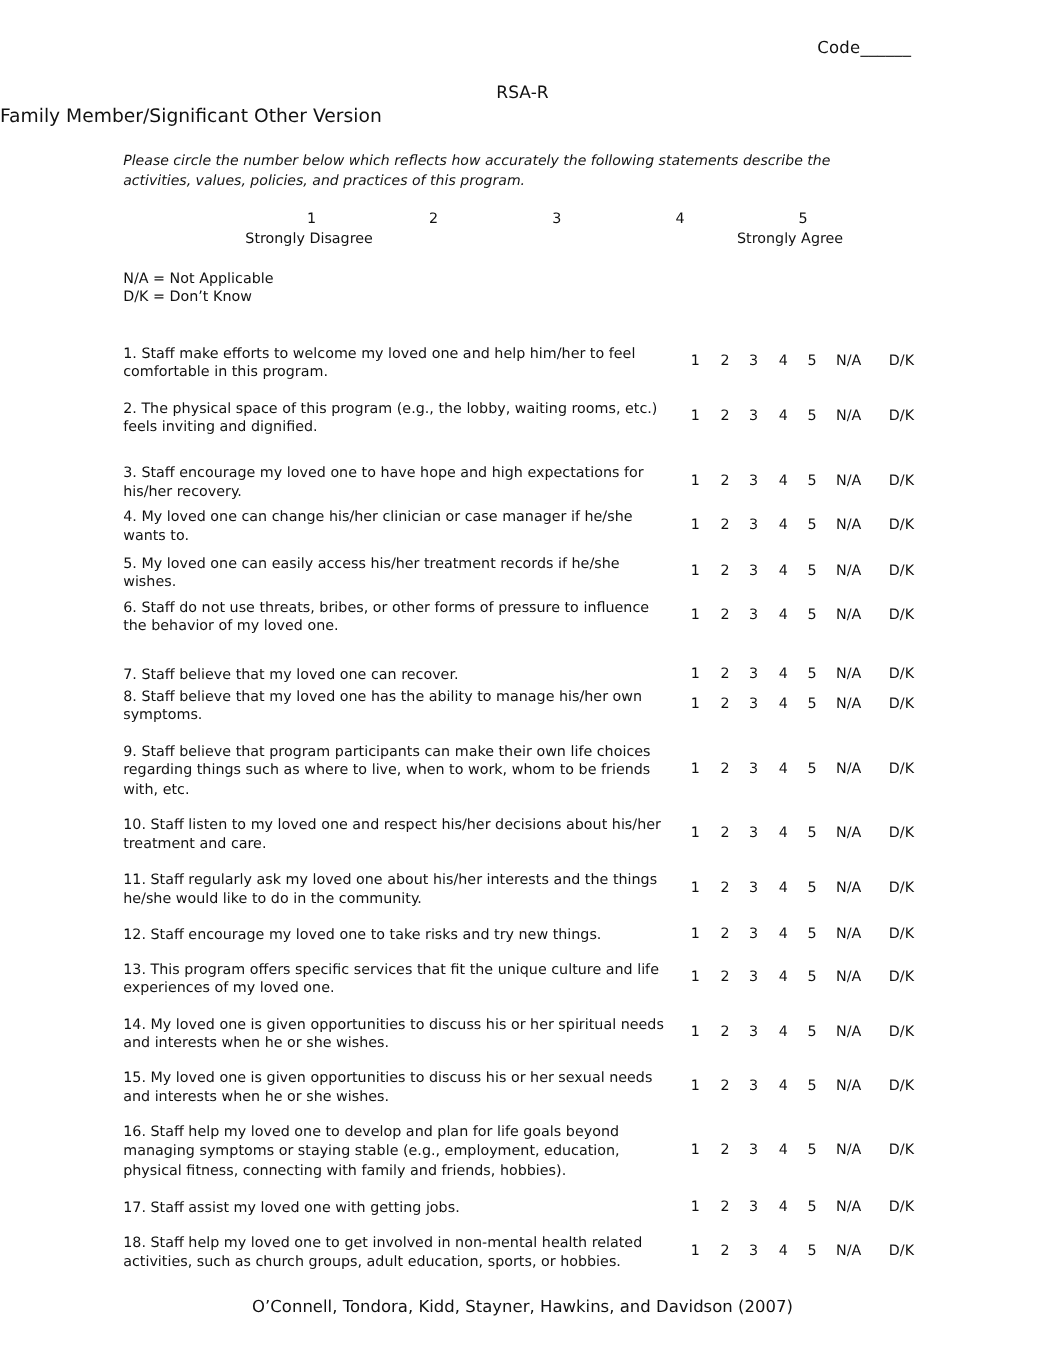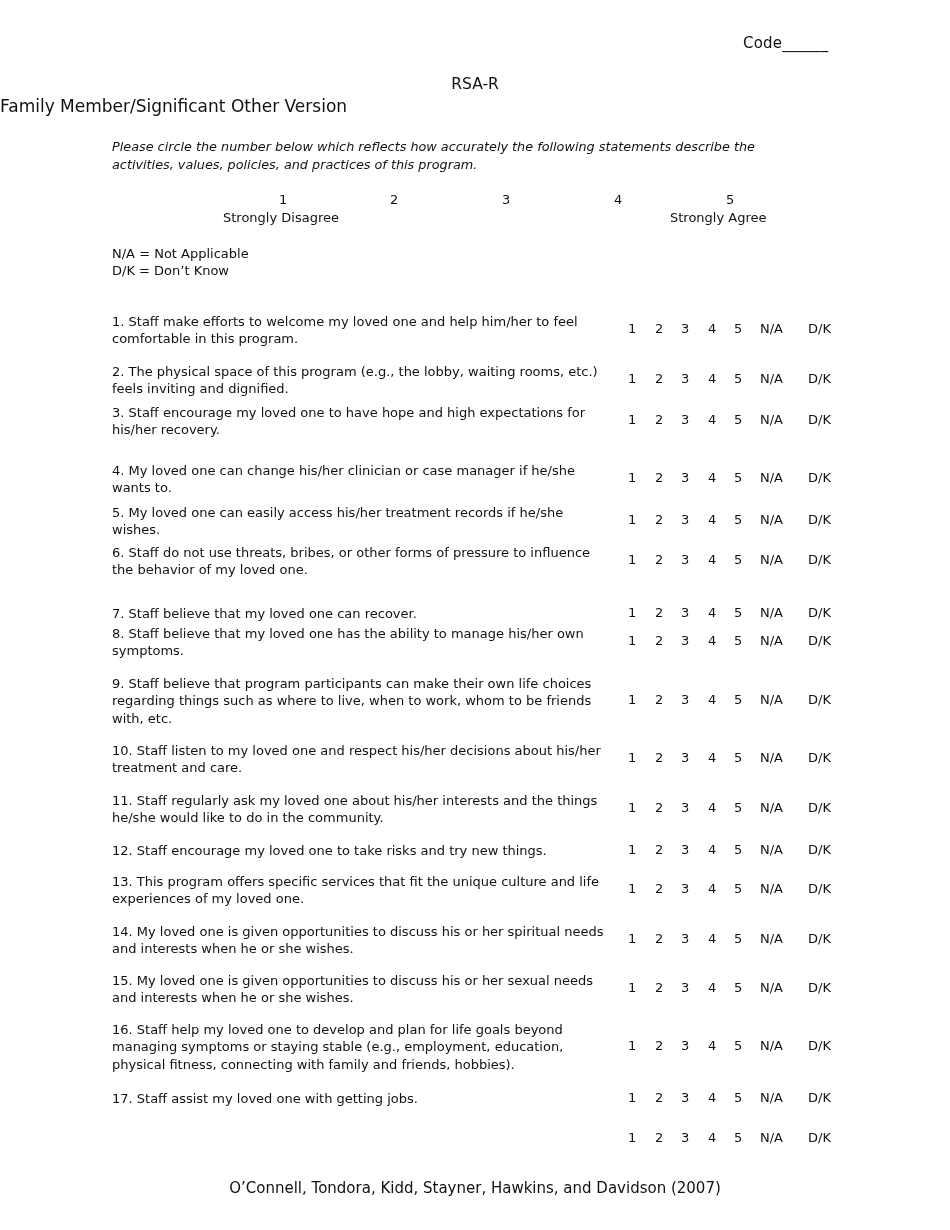--- a/index.html
+++ b/index.html
@@ -64,21 +64,21 @@
       <div class="options">
         <span class="opt" style="left: 516px; top: 9px;">1</span>
         <span class="opt" style="left: 543px; top: 9px;">2</span>
         <span class="opt" style="left: 569px; top: 9px;">3</span>
         <span class="opt" style="left: 596px; top: 9px;">4</span>
         <span class="opt" style="left: 622px; top: 9px;">5</span>
         <span class="opt" style="left: 648px; top: 9px;">N/A</span>
         <span class="opt" style="left: 696px; top: 9px;">D/K</span>
       </div>
     </div>
-    <div class="item" style="top: 403px; height: 36px;">
+    <div class="item" style="top: 421px; height: 36px;">
       <div class="item-text">3. Staff encourage my loved one to have hope and high expectations for his/her recovery.</div>
       <div class="options">
         <span class="opt" style="left: 516px; top: 9px;">1</span>
         <span class="opt" style="left: 543px; top: 9px;">2</span>
         <span class="opt" style="left: 569px; top: 9px;">3</span>
         <span class="opt" style="left: 596px; top: 9px;">4</span>
         <span class="opt" style="left: 622px; top: 9px;">5</span>
         <span class="opt" style="left: 648px; top: 9px;">N/A</span>
         <span class="opt" style="left: 696px; top: 9px;">D/K</span>
       </div>
@@ -245,20 +245,21 @@
         <span class="opt" style="left: 516px; top: 1px;">1</span>
         <span class="opt" style="left: 543px; top: 1px;">2</span>
         <span class="opt" style="left: 569px; top: 1px;">3</span>
         <span class="opt" style="left: 596px; top: 1px;">4</span>
         <span class="opt" style="left: 622px; top: 1px;">5</span>
         <span class="opt" style="left: 648px; top: 1px;">N/A</span>
         <span class="opt" style="left: 696px; top: 1px;">D/K</span>
       </div>
     </div>
     <div class="item" style="top: 1121px; height: 36px;">
+      <div class="item-text">18. Staff help my loved one to get involved in non-mental health related activities, such as church groups, adult education, sports, or hobbies.</div>
       <div class="options">
         <span class="opt" style="left: 516px; top: 9px;">1</span>
         <span class="opt" style="left: 543px; top: 9px;">2</span>
         <span class="opt" style="left: 569px; top: 9px;">3</span>
         <span class="opt" style="left: 596px; top: 9px;">4</span>
         <span class="opt" style="left: 622px; top: 9px;">5</span>
         <span class="opt" style="left: 648px; top: 9px;">N/A</span>
         <span class="opt" style="left: 696px; top: 9px;">D/K</span>
       </div>
     </div>

